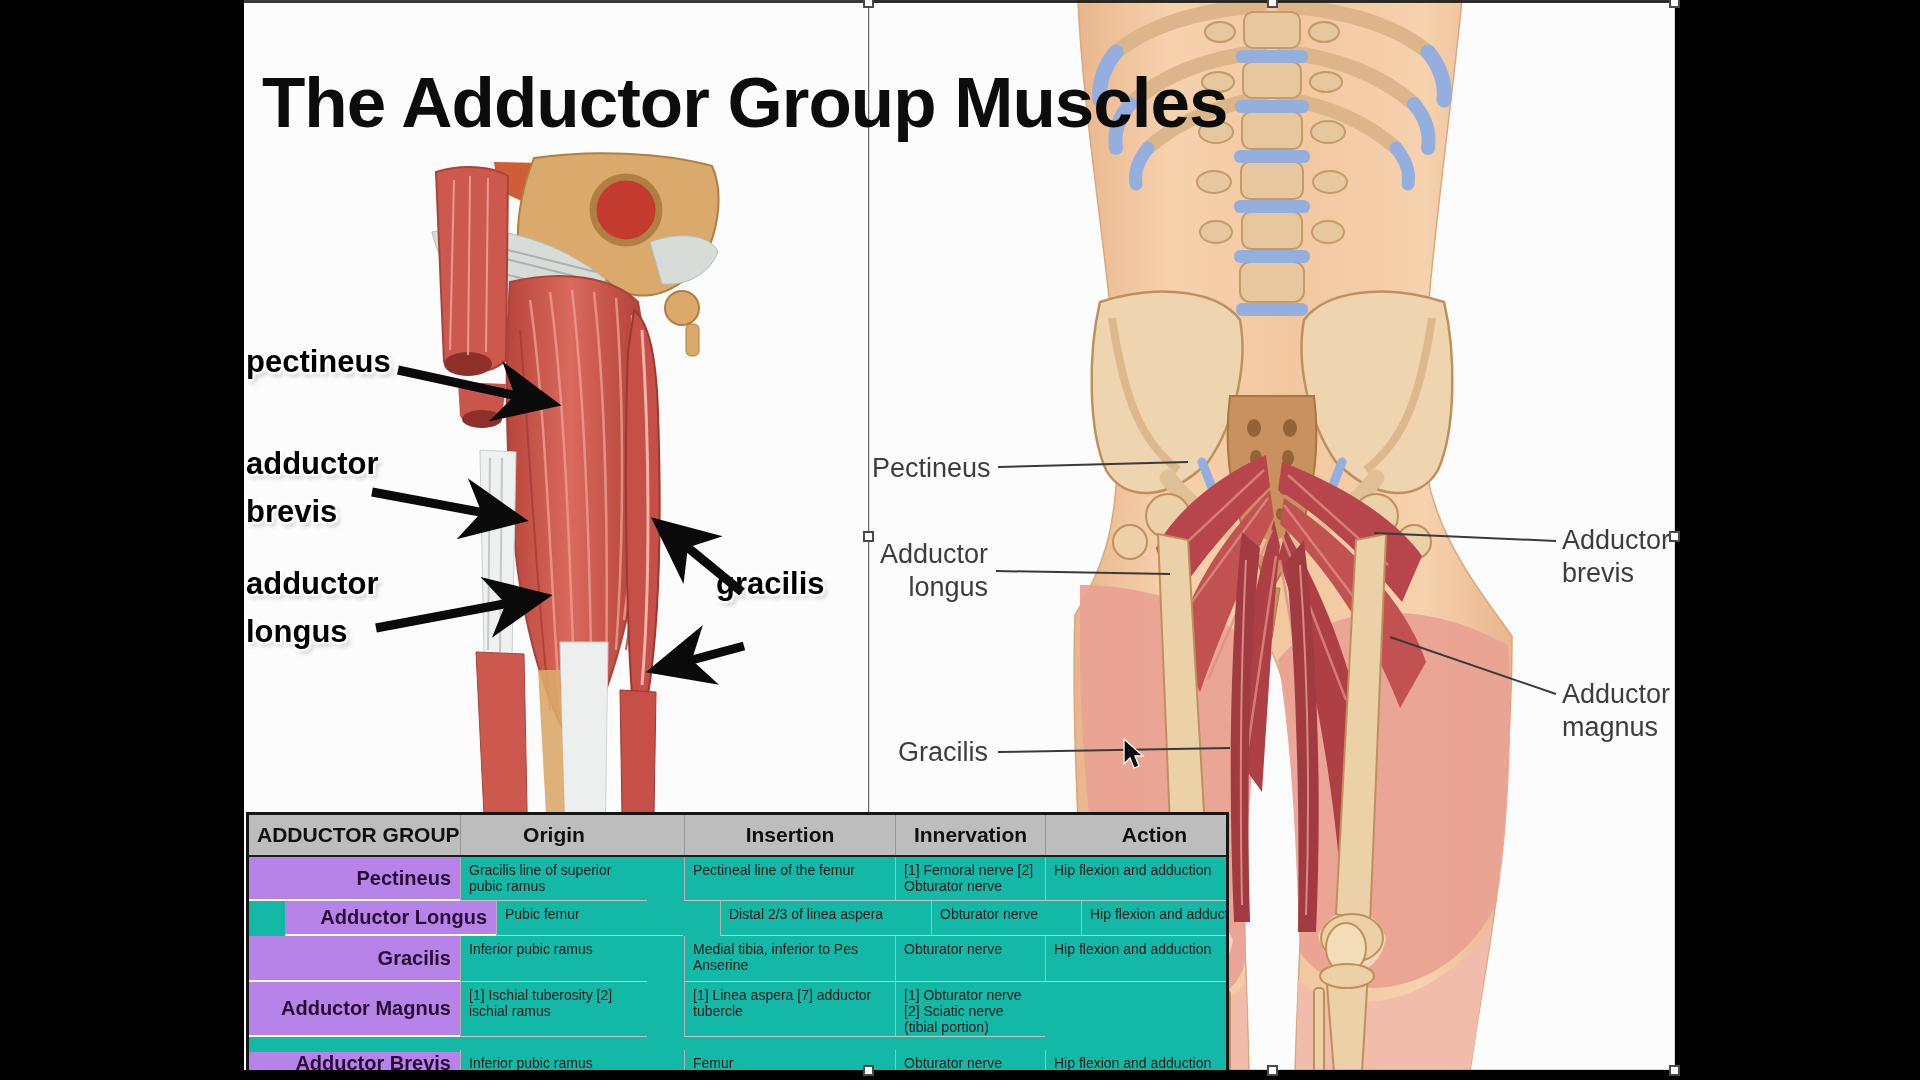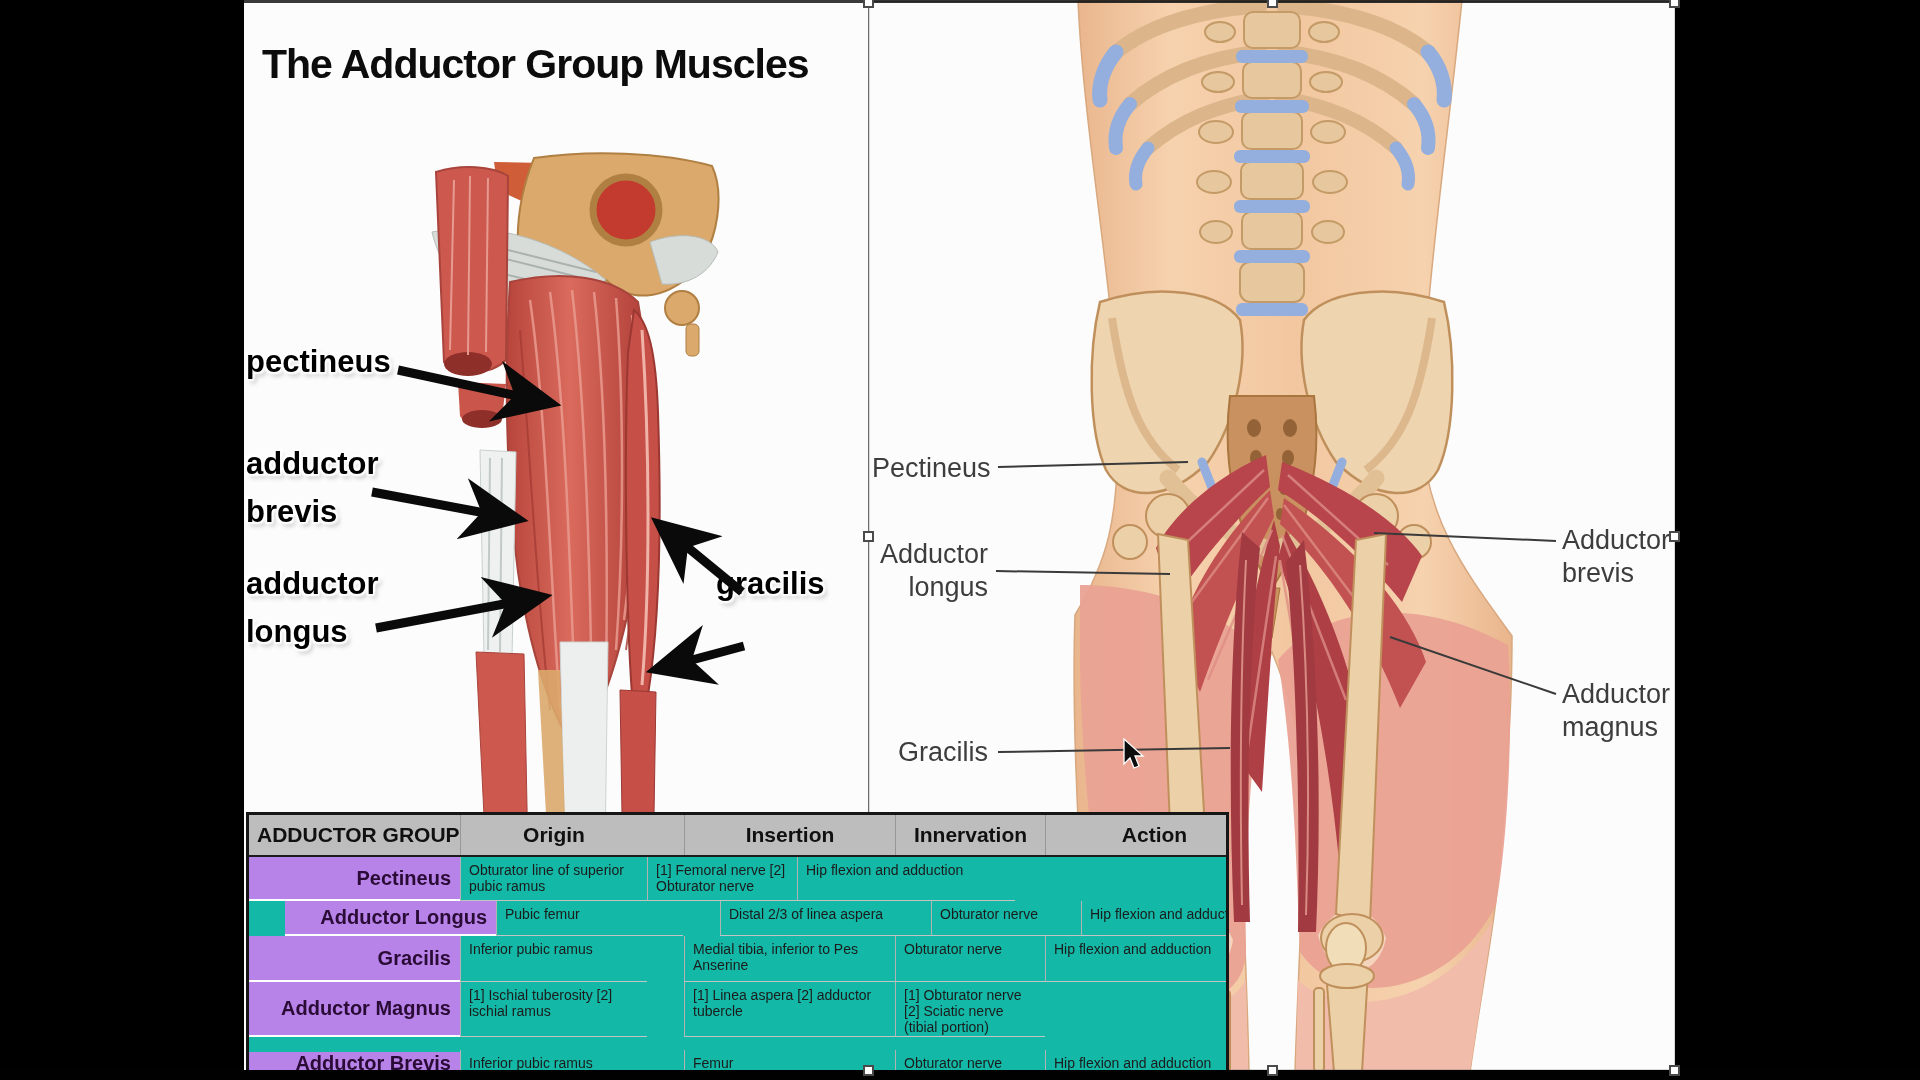--- a/index.html
+++ b/index.html
@@ -1,20 +1,20 @@
 <!DOCTYPE html>
 <html><head>
 <meta charset="utf-8">
 <style>
   html,body{margin:0;padding:0;background:#000;}
   #stage{position:relative;width:1920px;height:1080px;background:#000;overflow:hidden;
          font-family:"Liberation Sans",sans-serif;}
   #slide{position:absolute;left:244px;top:0;width:1431px;height:1070px;background:#fcfcfc;}
   
-  #title{position:absolute;left:262px;top:14px;font-size:41px;font-weight:bold;color:#0c0c0c;
+  #title{position:absolute;left:262px;top:14px;font-size:71px;font-weight:bold;color:#0c0c0c;
          letter-spacing:-1px;z-index:6;}
   
   .llabel{position:absolute;z-index:6;font-weight:bold;font-size:31px;color:#000;line-height:48px;
     text-shadow:-2px -2px 2px #fff,2px -2px 2px #fff,-2px 2px 2px #fff,2px 2px 2px #fff,
                  0 0 6px #fff,3px 4px 5px rgba(0,0,0,.28);}
   
   .rlabel{position:absolute;z-index:6;font-weight:400;font-size:27px;color:#3d3d3d;line-height:33px;}
   .ra-right{text-align:right;}
   
   #left-illo,#right-illo{position:absolute;z-index:1;}
@@ -284,42 +284,43 @@
   <div id="mtable">
     <div class="trow thead">
       <div class="c0">ADDUCTOR GROUP</div>
       <div class="c1">Origin</div>
       <div class="c2">Insertion</div>
       <div class="c3">Innervation</div>
       <div class="c4">Action</div>
     </div>
     <div class="trow r0">
       <div class="c0 namecell">Pectineus</div>
-      <div class="c1 mcell">Obturator line of superior pubic ramus</div>
+      <div class="c1 mcell">Gracilis line of superior pubic ramus</div>
+      <div class="c2 mcell">Pectineal line of the femur</div>
       <div class="c3 mcell">[1] Femoral nerve [2] Obturator nerve</div>
       <div class="c4 mcell">Hip flexion and adduction</div>
     </div>
     <div class="trow r1">
       <div class="c0 namecell">Adductor Longus</div>
       <div class="c1 mcell">Pubic femur</div>
       <div class="c2 mcell">Distal 2/3 of linea aspera</div>
       <div class="c3 mcell">Obturator nerve</div>
       <div class="c4 mcell">Hip flexion and adduction</div>
     </div>
     <div class="trow r2">
       <div class="c0 namecell">Gracilis</div>
       <div class="c1 mcell">Inferior pubic ramus</div>
       <div class="c2 mcell">Medial tibia, inferior to Pes Anserine</div>
       <div class="c3 mcell">Obturator nerve</div>
       <div class="c4 mcell">Hip flexion and adduction</div>
     </div>
     <div class="trow r3">
       <div class="c0 namecell">Adductor Magnus</div>
       <div class="c1 mcell">[1] Ischial tuberosity [2] ischial ramus</div>
-      <div class="c2 mcell">[1] Linea aspera [2] adductor tubercle</div>
+      <div class="c2 mcell">[1] Linea aspera [7] adductor tubercle</div>
       <div class="c3 mcell">[1] Obturator nerve [2] Sciatic nerve (tibial portion)</div>
     </div>
     <div class="trow r4">
       <div class="c0 namecell">Adductor Brevis</div>
       <div class="c1 mcell">Inferior pubic ramus</div>
       <div class="c2 mcell">Femur</div>
       <div class="c3 mcell">Obturator nerve</div>
       <div class="c4 mcell">Hip flexion and adduction</div>
     </div>
   </div>

